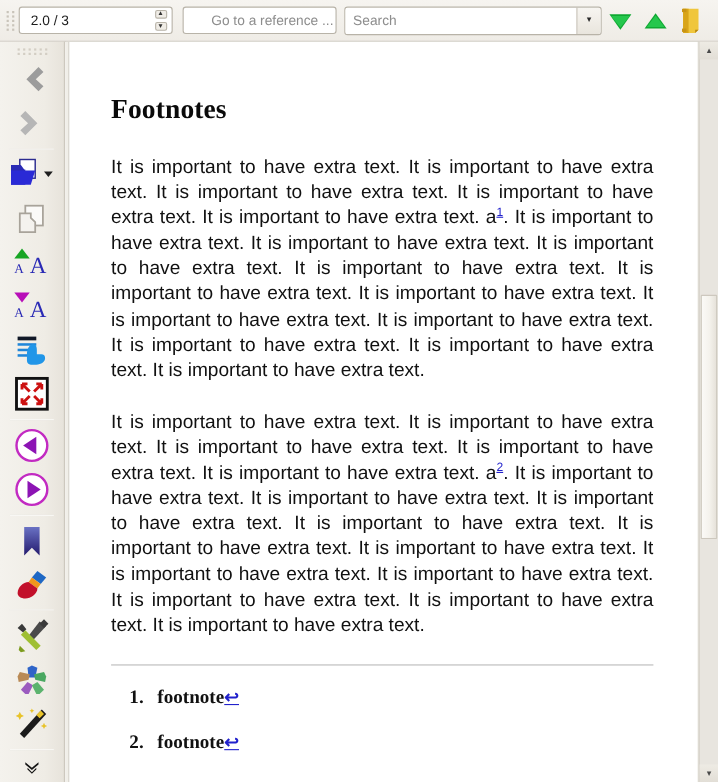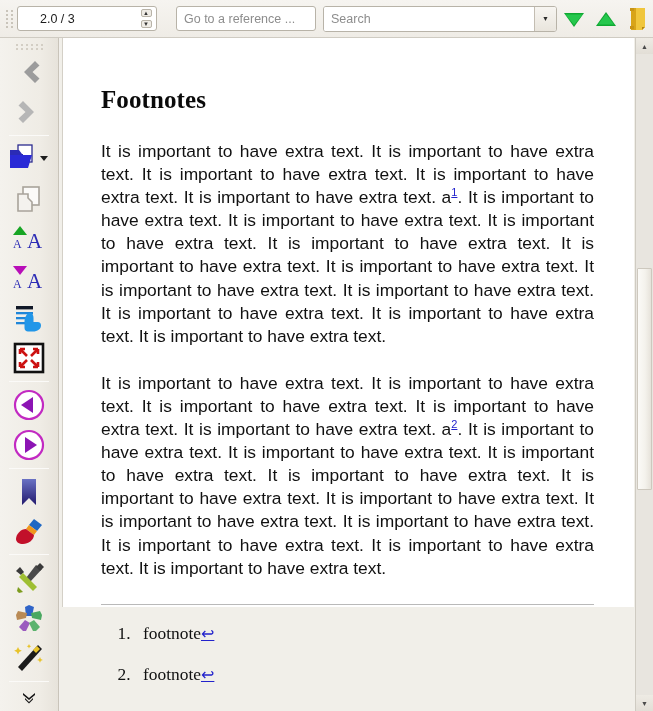--- a/index.html
+++ b/index.html
@@ -36,47 +36,47 @@
   .tb-grip i { background: #c9c4ba; display: block; width: 2px; height: 2px; }
 
   .field-wrap { position: relative; display: flex; align-items: center; }
 
   .page-field {
     width: 140px; height: 25px;
     background: #ffffff;
     border: 1px solid #b8b3a8;
     border-radius: 3px;
     display: flex; align-items: center;
-    padding-left: 22px;
+    padding-left: 10px;
     font-size: 12.5px; color: #1b1b1b;
     font-family: "Liberation Sans", sans-serif;
   }
   .spinner {
     position: absolute; right: 4px; top: 3px;
     width: 14px; height: 19px;
     display: flex; flex-direction: column; justify-content: space-between;
     align-items: center;
   }
   .spin-btn {
     width: 11px; height: 8px;
     background: #efece6;
     border: 1px solid #b8b3a8;
     border-radius: 2px;
     display: flex; align-items: center; justify-content: center;
   }
   .spin-btn .ar { font-size: 6px; line-height: 6px; color: #333; }
 
   .ref-field {
-    margin-left: 19px;
+    margin-left: 9px;
     width: 140px; height: 25px;
     background: #ffffff;
     border: 1px solid #b8b3a8;
     border-radius: 3px;
     display: flex; align-items: center;
-    padding-left: 7px;
+    padding-left: 25px;
     font-size: 12.5px; color: #8d8d8d;
   }
 
   .search-combo {
     margin-left: 7px;
     width: 234px; height: 26px;
     display: flex;
     border: 1px solid #b8b3a8;
     border-radius: 3px;
     background: #ffffff;
@@ -145,21 +145,21 @@
 
   
   #docarea {
     position: absolute; left: 60px; top: 38px;
     width: 575px; height: 673px;
     background: #f1efe9;
     overflow: hidden;
   }
   #page {
     position: absolute; left: 2px; top: 0;
-    width: 572px; height: 569px;
+    width: 572px; height: 673px;
     background: #ffffff;
     border-left: 1px solid #d4d0c7;
   }
   #content {
     padding: 30px 40px 10px 38px;
     font-family: "Liberation Serif", serif;
     color: #111111;
   }
   h1.doc-title {
     font-family: "Liberation Serif", serif;
@@ -194,20 +194,21 @@
   }
   ol.fn-list {
     margin: 0; padding-left: 34px;
     font-family: "Liberation Serif", serif;
     font-size: 17.4px;
     color: #111;
   }
   ol.fn-list li {
     margin-bottom: 20px;
     padding-left: 8px;
+    font-weight: bold;
   }
   ol.fn-list li .fn-back {
     color: #2222cc;
     text-decoration: underline;
     font-size: 16px;
   }
 
   
   #vscroll {
     position: absolute; right: 0; top: 38px;

